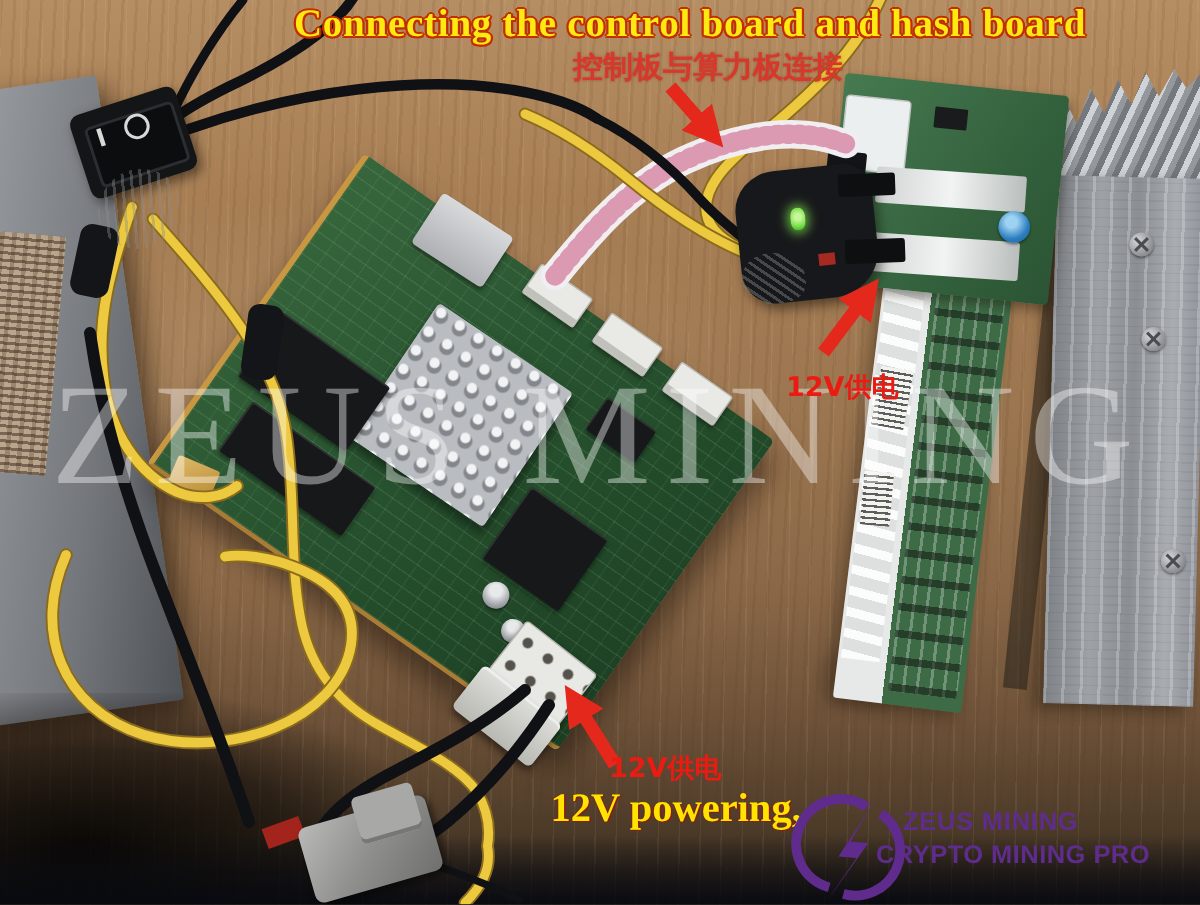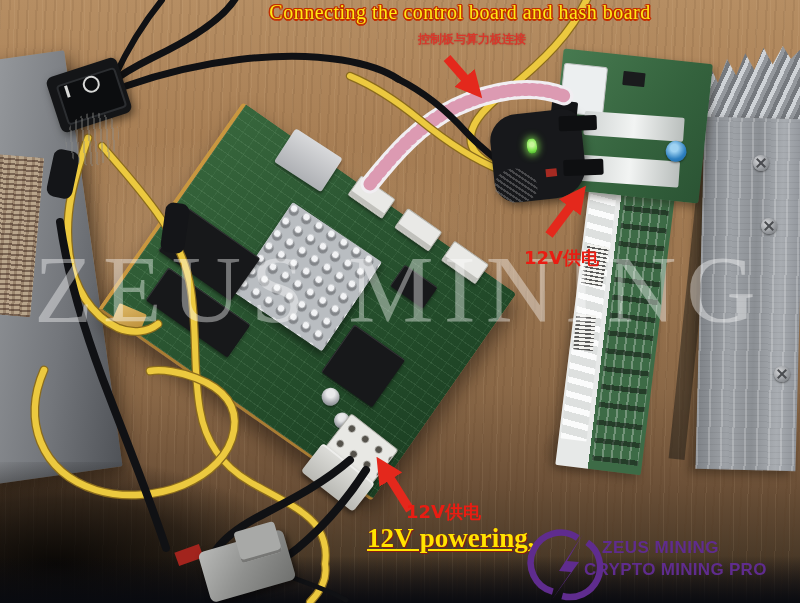--- a/index.html
+++ b/index.html
@@ -111,24 +111,24 @@
   .gray-conn .half{left:40px;top:-10px;width:42px;height:32px;background:#a8a9a7;border-radius:4px;
     box-shadow:inset 0 -3px 0 rgba(70,70,68,.5);}
   .red-tape{left:176px;top:548px;width:26px;height:14px;transform:rotate(-20deg);background:#a2241d;z-index:5;}
   .screw{width:16px;height:16px;border-radius:50%;z-index:4;
     background:radial-gradient(circle at 35% 35%, #d6d7d9, #9a9da1 55%, #6e7175);
     box-shadow:0 1px 2px rgba(0,0,0,.5);}
   .screw::before,.screw::after{content:"";position:absolute;left:50%;top:50%;width:12px;height:2px;background:#4a4c50;transform:translate(-50%,-50%) rotate(45deg);}
   .screw::after{transform:translate(-50%,-50%) rotate(-45deg);}
   
   .title{left:0;right:0;top:1px;margin-left:120px;width:680px;text-align:center;z-index:10;
-    font-family:"Liberation Serif",serif;font-weight:normal;font-size:20px;letter-spacing:.5px;color:#ffe913;
+    font-family:"Liberation Serif",serif;font-weight:bold;font-size:26px;letter-spacing:.5px;color:#ffe913;
     text-shadow:-1.5px 0 #c22e00,1.5px 0 #c22e00,0 -1.5px #c22e00,0 1.5px #c22e00,-1px -1px #c22e00,1px 1px #c22e00,1px -1px #c22e00,-1px 1px #c22e00;}
   .subtitle{left:272px;top:31px;width:400px;text-align:center;z-index:10;
-    font-family:"DejaVu Sans",sans-serif;font-weight:bold;font-size:12px;color:#d8372b;text-shadow:0 0 2px rgba(120,20,10,.4);}
+    font-family:"DejaVu Sans",sans-serif;font-weight:bold;font-size:20px;color:#d8372b;text-shadow:0 0 2px rgba(120,20,10,.4);}
   .lbl-zh{z-index:10;font-family:"DejaVu Sans",sans-serif;font-weight:bold;font-size:18px;color:#ea1c12;}
   .lbl-en{z-index:10;font-family:"Liberation Serif",serif;font-weight:bold;font-size:27px;color:#ffe400;
     text-shadow:1px 1px 0 #8a1d12, -1px 0 0 rgba(138,29,18,.6);}
   .watermark{left:0;right:0;top:234px;text-align:center;z-index:9;
     font-family:"Liberation Serif",serif;font-size:96px;letter-spacing:10px;color:rgba(255,255,255,0.40);white-space:nowrap;}
   .logo-line1{left:602px;top:538px;z-index:10;font-weight:bold;font-size:17px;letter-spacing:.5px;color:#5f2c8e;}
   .logo-line2{left:584px;top:560px;z-index:10;font-weight:bold;font-size:17px;letter-spacing:.3px;color:#5f2c8e;}
   svg.layer{position:absolute;left:0;top:0;pointer-events:none;}
 </style>
 </head>
@@ -249,21 +249,21 @@
     <line x1="549" y1="235" x2="573" y2="203" stroke="#e4281c" stroke-width="9" marker-end="url(#ah)"></line>
     <line x1="410" y1="510" x2="388" y2="475" stroke="#e4281c" stroke-width="9" marker-end="url(#ah)"></line>
   </svg>
 
   <div class="abs watermark">ZEUS MINING</div>
 
   <div class="abs title">Connecting the control board and hash board</div>
   <div class="abs subtitle">控制板与算力板连接</div>
   <div class="abs lbl-zh" style="left:524px;top:246px;">12V供电</div>
   <div class="abs lbl-zh" style="left:406px;top:500px;">12V供电</div>
-  <div class="abs lbl-en" style="left:367px;top:523px;text-decoration:underline;">12V powering,</div>
+  <div class="abs lbl-en" style="left:367px;top:523px;">12V powering,</div>
 
   <svg class="layer" width="800" height="603" style="z-index:10">
     <g>
       <path d="M 577.8 538 A 30 30 0 1 0 552.8 591.6" fill="none" stroke="#5f2c8e" stroke-width="6.5"></path>
       <path d="M 562.2 596 A 30 30 0 0 0 587.2 542.4" fill="none" stroke="#5f2c8e" stroke-width="6.5"></path>
       <path d="M 583 534 L 559 571 L 571 572 L 551 601 L 579 562 L 567 561 Z" fill="#5f2c8e"></path>
     </g>
   </svg>
   <div class="abs logo-line1">ZEUS MINING</div>
   <div class="abs logo-line2">CRYPTO MINING PRO</div>

